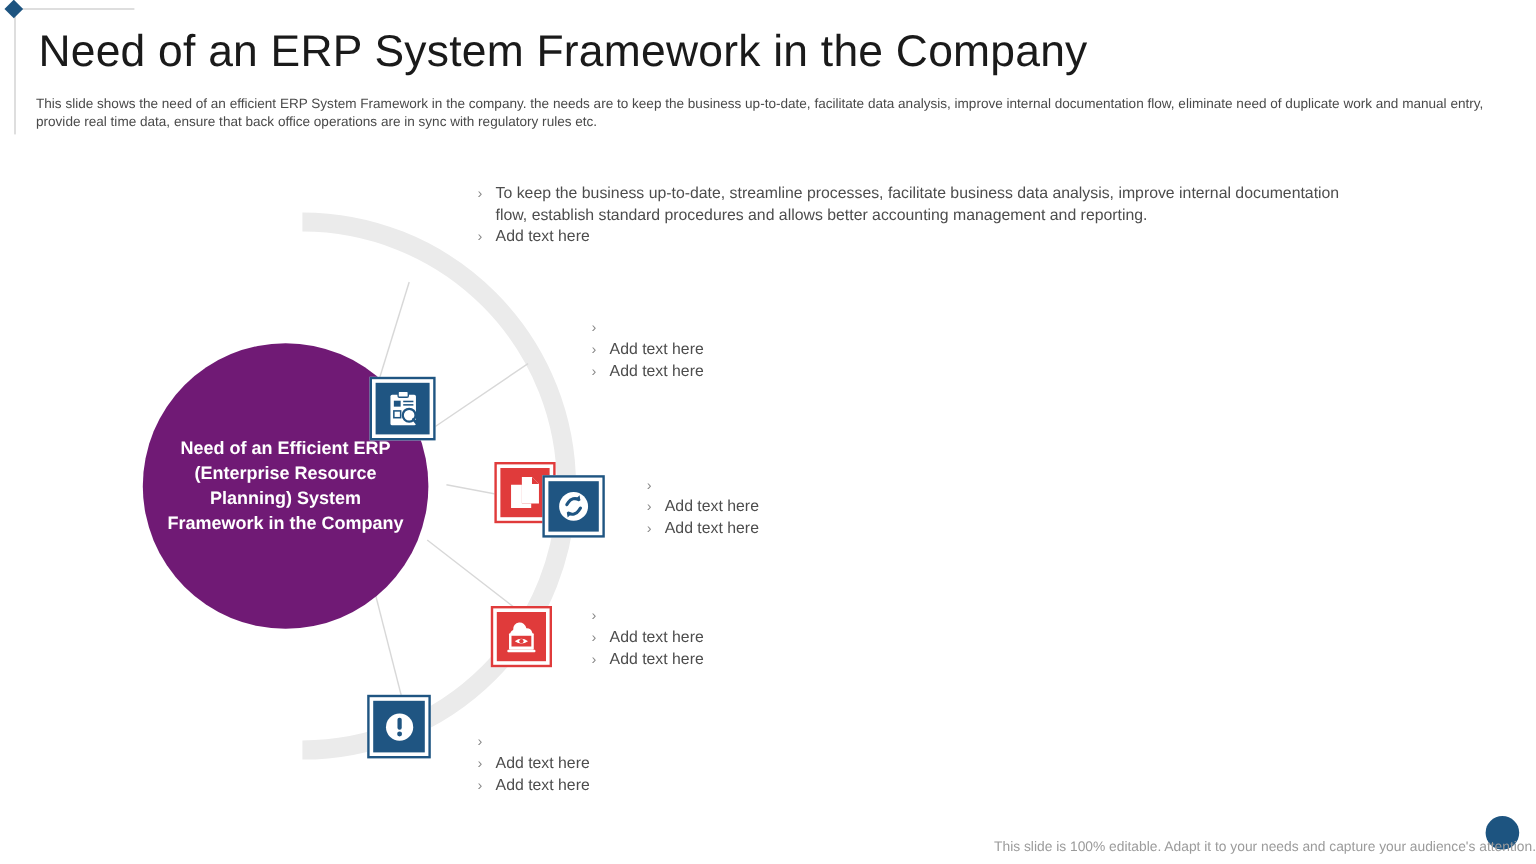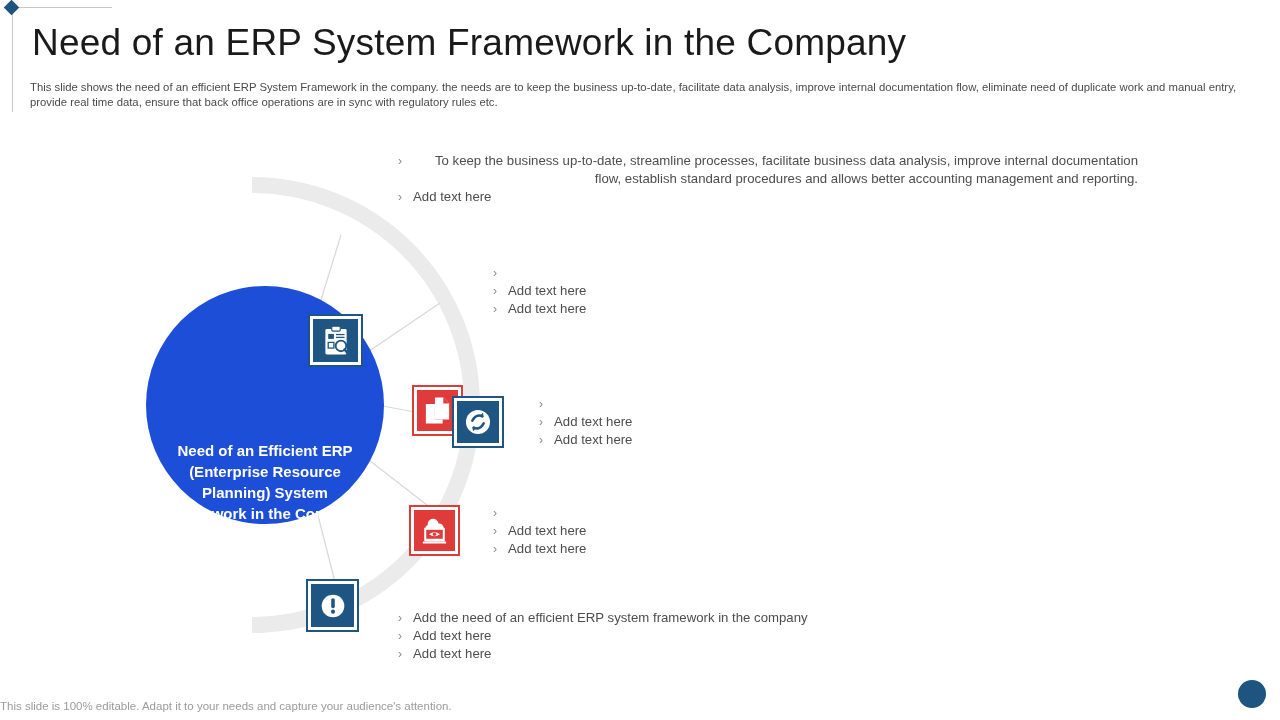--- a/index.html
+++ b/index.html
@@ -71,26 +71,26 @@
     width: 1280px; height: 570px;
   }
   #diagram-svg {
     position: absolute;
     left: 0; top: 0;
   }
 
   
   #center-circle {
     position: absolute;
-    left: 146px; top: 166px;
+    left: 119px; top: 166px;
     width: 238px; height: 238px;
     border-radius: 50%;
-    background: #1d4ed8;
+    background: #701a75;
     display: flex;
-    align-items: flex-end;
+    align-items: center;
     justify-content: center;
   }
   #center-circle-label {
     color: #ffffff;
     font-size: 15px;
     font-weight: bold;
     line-height: 21px;
     text-align: center;
     width: 200px;
     white-space: pre-line;
@@ -128,29 +128,28 @@
     color: #8a8a8a;
     font-size: 12px;
     line-height: 18px;
     width: 15px;
     flex: 0 0 15px;
   }
   .bullet-text {
     font-size: 13.2px;
     line-height: 18px;
     color: #4d4d4d;
-    text-align: right;
   }
 
   
   #footer-note {
     position: absolute;
     left: 0; top: 700px;
     width: 1280px;
-    text-align: left;
+    text-align: right;
     font-size: 11.5px;
     color: #9b9b9b;
   }
 </style>
 </head>
 <body>
 
 <div id="deco-hline"></div>
 <div id="deco-vline"></div>
 <div id="deco-diamond"></div>
@@ -285,21 +284,20 @@
     </div>
     <div class="bullet-row">
       <span class="bullet-chev">›</span>
       <span class="bullet-text">Add text here</span>
     </div>
   </div>
 
   <div class="bullet-block" style="left:398px; top:489px; width:560px;">
     <div class="bullet-row">
       <span class="bullet-chev">›</span>
-      <span class="bullet-text">Add the need of an efficient ERP system framework in the company</span>
     </div>
     <div class="bullet-row">
       <span class="bullet-chev">›</span>
       <span class="bullet-text">Add text here</span>
     </div>
     <div class="bullet-row">
       <span class="bullet-chev">›</span>
       <span class="bullet-text">Add text here</span>
     </div>
   </div>

